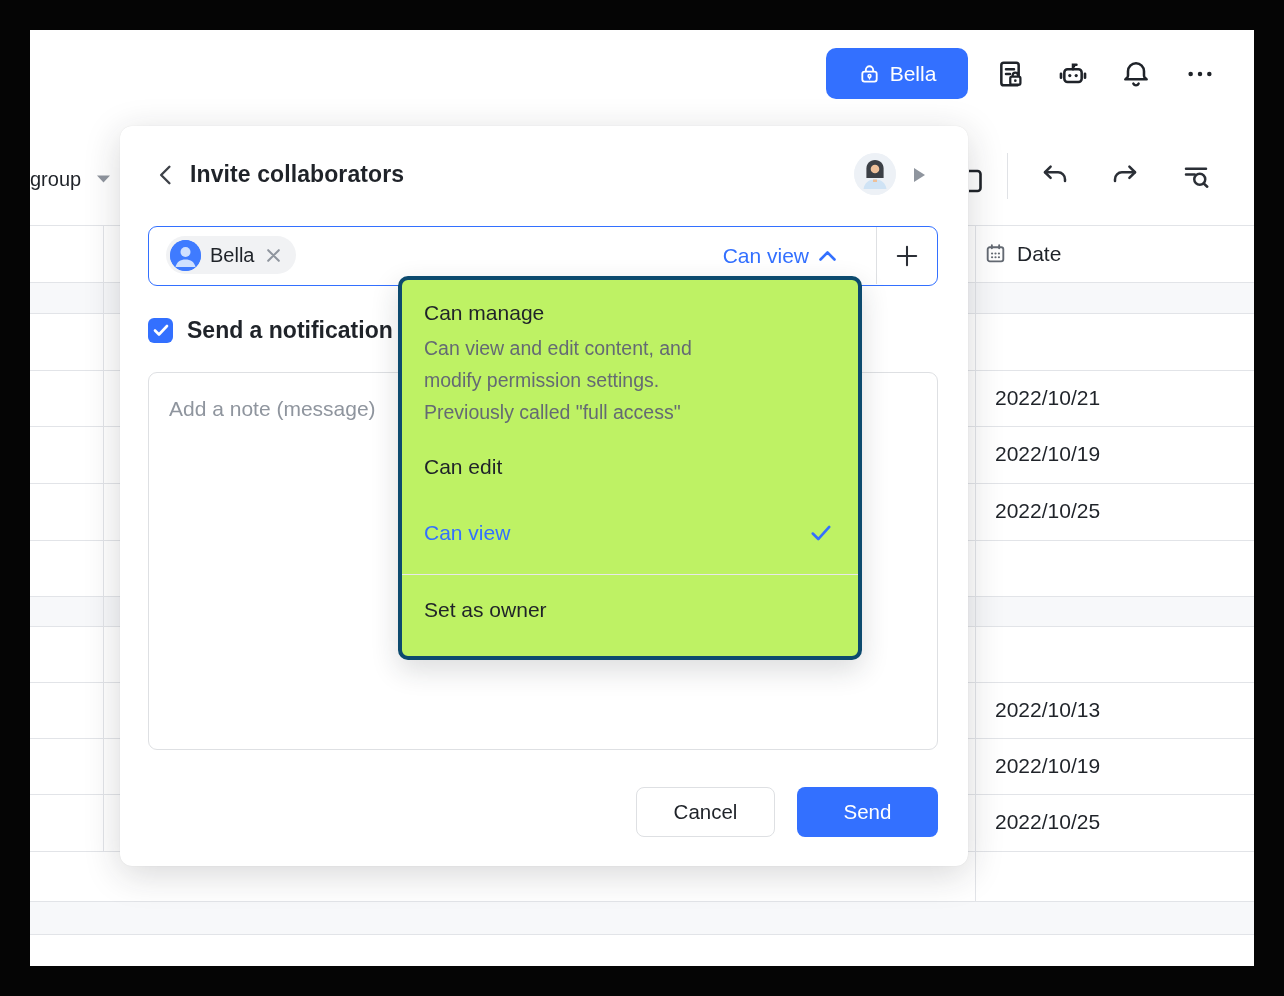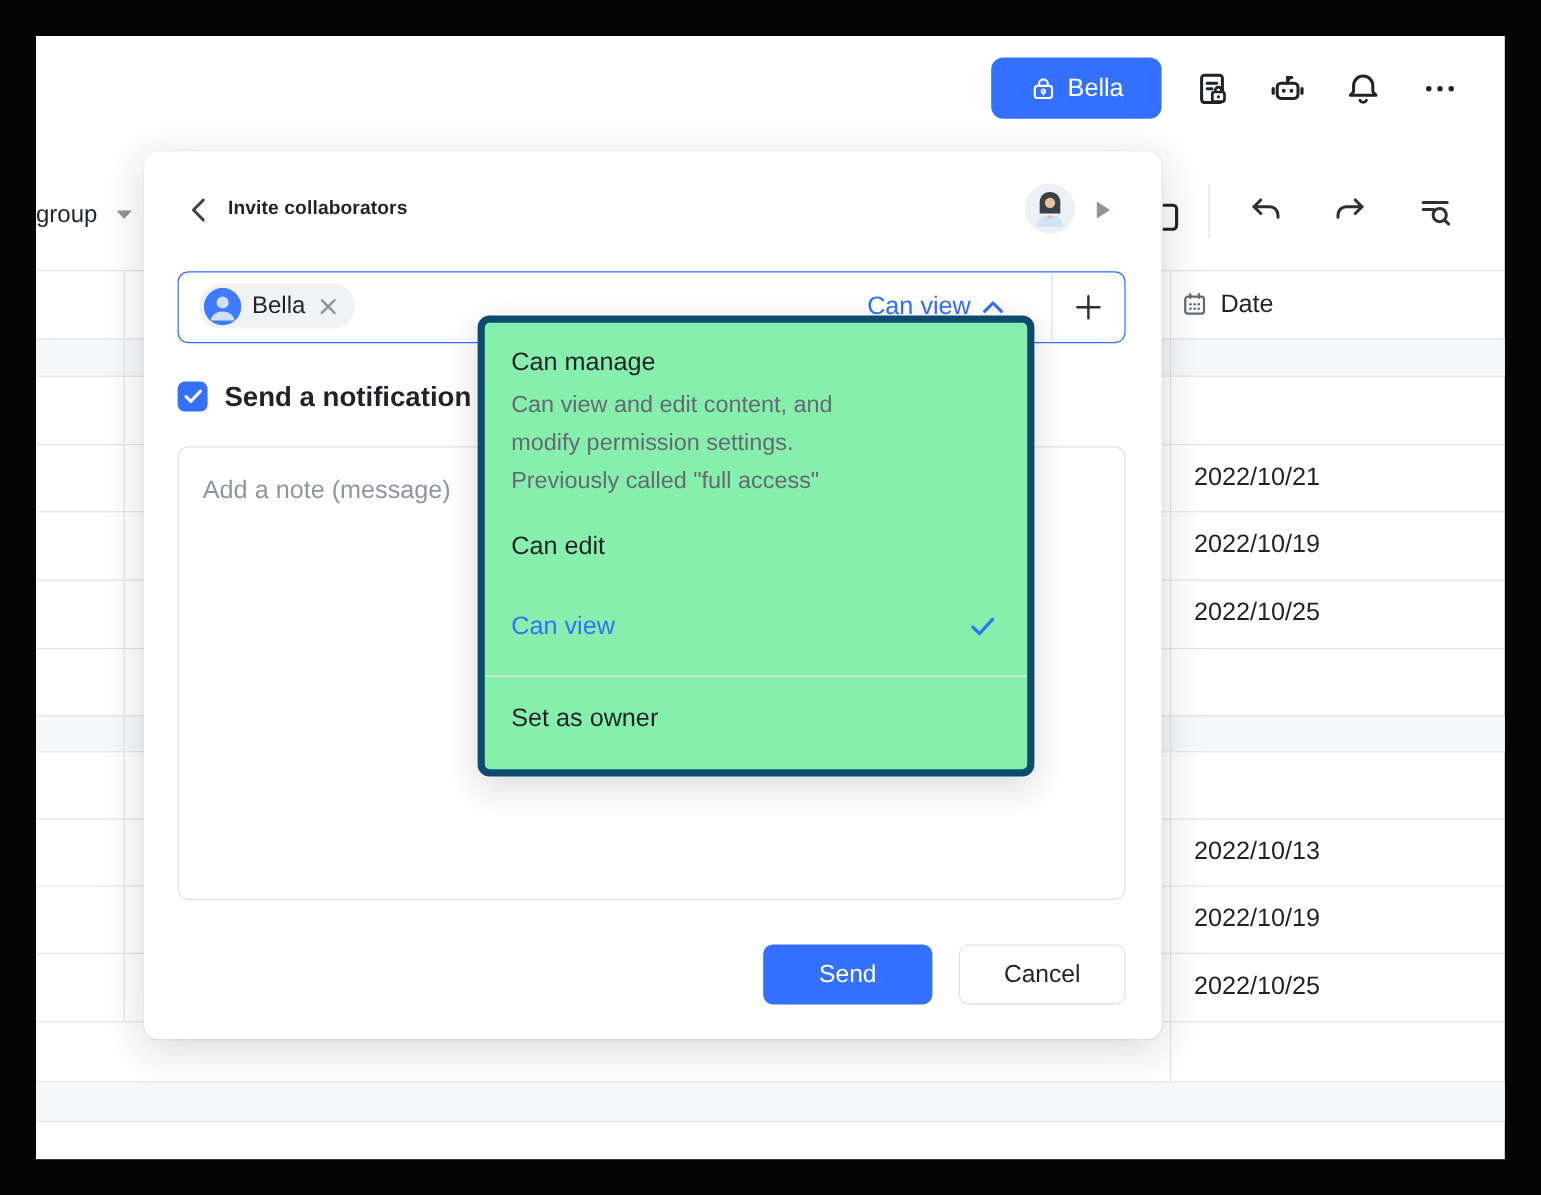--- a/index.html
+++ b/index.html
@@ -14,42 +14,42 @@
   .date-header{position:absolute;left:953px;top:195px;width:260px;height:57px;display:flex;align-items:center;gap:9px;font-size:21px;color:#1f2329;}
   
   .share-btn{position:absolute;left:796px;top:18px;width:142px;height:51px;background:#3370ff;border:none;border-radius:10px;color:#fff;font-size:21px;font-family:inherit;display:flex;align-items:center;justify-content:center;gap:9px;cursor:pointer;}
   .tb-icon{position:absolute;top:26px;width:36px;height:36px;display:flex;align-items:center;justify-content:center;background:none;border:none;cursor:pointer;padding:0;}
   .tool-icon{position:absolute;top:128px;width:36px;height:36px;display:flex;align-items:center;justify-content:center;background:none;border:none;cursor:pointer;padding:0;}
   .group-sel{position:absolute;left:0px;top:131px;height:36px;display:flex;align-items:center;gap:16px;cursor:pointer;font-size:20px;color:#1f2329;}
   
   .modal{position:absolute;left:90px;top:96px;width:848px;height:740px;background:#fff;border-radius:12px;box-shadow:0 8px 36px rgba(31,35,41,.18),0 0 1px rgba(31,35,41,.12);z-index:10;}
   .modal-header{position:absolute;left:0;top:0;right:0;height:96px;display:flex;align-items:center;}
   .back-btn{position:absolute;left:28px;top:32px;width:34px;height:34px;display:flex;align-items:center;justify-content:center;background:none;border:none;cursor:pointer;padding:0;}
-  .modal-title{position:absolute;left:70px;top:0;height:96px;display:flex;align-items:center;font-size:16px;font-weight:700;color:#1f2329;letter-spacing:.1px;}
+  .modal-title{position:absolute;left:70px;top:0;height:96px;display:flex;align-items:center;font-size:23px;font-weight:700;color:#1f2329;letter-spacing:.1px;}
   .avatar{position:absolute;left:734px;top:27px;width:42px;height:42px;border-radius:50%;overflow:hidden;background:#eef2f7;}
   .avatar-expand{position:absolute;left:792px;top:41px;width:14px;height:16px;background:none;border:none;padding:0;cursor:pointer;}
   .invite-input{position:absolute;left:28px;top:100px;width:790px;height:60px;border:1.5px solid #3370ff;border-radius:9px;box-sizing:border-box;display:flex;align-items:center;}
   .chip{position:absolute;left:17px;top:9px;height:38px;display:flex;align-items:center;background:#f1f2f4;border-radius:19px;padding:0 13px 0 4px;gap:9px;cursor:default;}
   .chip-avatar{width:31px;height:31px;border-radius:50%;overflow:hidden;background:#3f7bff;flex:none;}
   .chip-name{font-size:20px;color:#1f2329;}
   .chip-x{background:none;border:none;padding:0;width:20px;height:20px;cursor:pointer;display:flex;align-items:center;justify-content:center;}
   .perm-select{position:absolute;right:100px;top:0;height:57px;display:flex;align-items:center;gap:9px;background:none;border:none;cursor:pointer;font-family:inherit;font-size:21px;color:#3370ff;padding:0;}
   .input-divider{position:absolute;right:60px;top:0;width:1px;height:57px;background:#dee0e3;}
   .plus-btn{position:absolute;right:8px;top:7px;width:44px;height:44px;display:flex;align-items:center;justify-content:center;background:none;border:none;cursor:pointer;padding:0;}
   .notif-row{position:absolute;left:28px;top:190px;height:28px;display:flex;align-items:center;gap:14px;}
   .checkbox{width:25px;height:25px;border-radius:6px;background:#3370ff;display:flex;align-items:center;justify-content:center;border:none;padding:0;cursor:pointer;flex:none;}
   .notif-label{font-size:23px;color:#1f2329;font-weight:bold;}
   .note-area{position:absolute;left:28px;top:246px;width:790px;height:378px;box-sizing:border-box;border:1px solid #dee0e3;border-radius:9px;resize:none;font-family:inherit;font-size:21px;color:#1f2329;padding:24px 20px;outline:none;}
   .note-area::placeholder{color:#8f959e;}
   .btn-row{position:absolute;right:30px;top:661px;display:flex;gap:22px;}
   .btn{height:50px;border-radius:8px;font-family:inherit;font-size:20.5px;display:flex;align-items:center;justify-content:center;cursor:pointer;}
   .btn-cancel{width:139px;background:#fff;border:1px solid #dee0e3;color:#1f2329;}
   .btn-send{width:141px;background:#3370ff;border:none;color:#fff;}
   
-  .dropdown{position:absolute;left:368px;top:233px;width:464px;height:384px;background:#86efac;border:6px solid #0c4a6e;border-radius:10px;box-shadow:0 10px 28px rgba(31,35,41,.16);z-index:50;box-sizing:border-box;padding-top:18px;overflow:hidden;}
+  .dropdown{position:absolute;left:368px;top:246px;width:464px;height:384px;background:#bef264;border:4px solid #0c4a6e;border-radius:10px;box-shadow:0 10px 28px rgba(31,35,41,.16);z-index:50;box-sizing:border-box;padding-top:18px;overflow:hidden;}
   .dd-item{padding:0 26px 0 22px;font-size:21px;color:#1f2329;line-height:30px;cursor:pointer;display:flex;align-items:center;justify-content:space-between;}
   .dd-desc{padding:4px 26px 0 22px;width:330px;font-size:19.5px;line-height:32px;color:#646a73;cursor:pointer;}
   .dd-divider{margin-top:26px;height:1px;background:#e7e8ea;}
   .blue{color:#3370ff;}
 </style>
 </head>
 <body>
 
 <div class="frame">
 <div class="content">
@@ -243,22 +243,22 @@
         <svg width="16" height="13" viewBox="0 0 16 13">
               <polyline points="2,6.5 6,10.5 14,2" fill="none" stroke="#fff" stroke-width="2.6" stroke-linecap="round" stroke-linejoin="round"></polyline>
             </svg>
       </button>
       <span class="notif-label">Send a notification</span>
     </div>
 
     <textarea class="note-area" placeholder="Add a note (message)" style=""></textarea>
 
     <div class="btn-row">
+      <button class="btn btn-cancel">Cancel</button>
       <button class="btn btn-send">Send</button>
-      <button class="btn btn-cancel">Cancel</button>
     </div>
   </div>
 
   <div class="dropdown">
     <div class="dd-item">
       <span>Can manage</span>
     </div>
     <div class="dd-desc">
       <div>Can view and edit content, and</div>
       <div>modify permission settings.</div>

